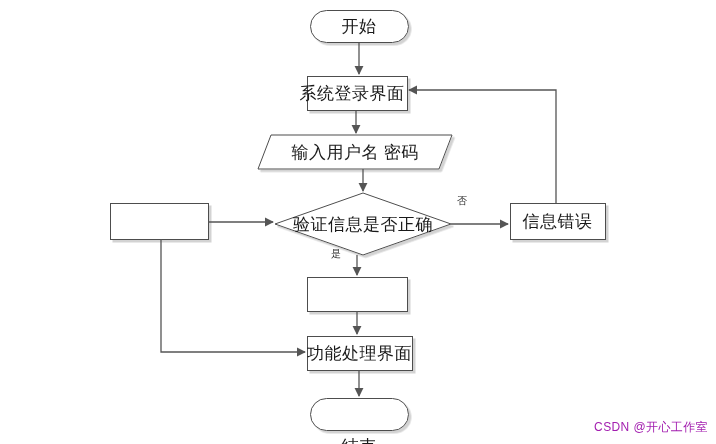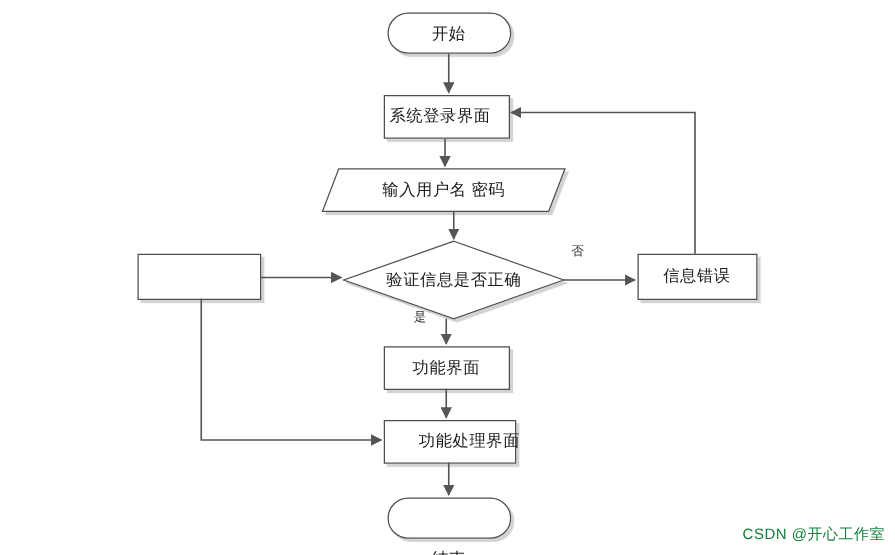--- a/index.html
+++ b/index.html
@@ -22,36 +22,36 @@
     width: 716px;
     height: 444px;
   }
   .node-label {
     position: absolute;
     display: flex;
     align-items: center;
     justify-content: center;
     text-align: left;
     color: #1a1a1a;
-    font-size: 13px;
+    font-size: 17px;
     letter-spacing: 0.5px;
     white-space: nowrap;
     pointer-events: none;
   }
   .edge-label {
     position: absolute;
     color: #2a2a2a;
     font-size: 10px;
     white-space: nowrap;
   }
   #watermark {
     position: absolute;
     right: 8px;
     bottom: 8px;
-    color: #15803d;
+    color: #a21caf;
     font-size: 12px;
     font-family: "Liberation Sans", "DejaVu Sans", sans-serif;
     letter-spacing: 0.4px;
     white-space: nowrap;
   }
 </style>
 </head>
 <body>
 
 <div id="canvas">
@@ -90,22 +90,21 @@
       <path d="M 161,239 L 161,352 L 305,352"></path>
       <path d="M 359,370 L 359,396"></path>
     </g>
   </svg>
 
   <div class="node-label" style="left:310px; top:10px; width:98px; height:33px;">开始</div>
   <div class="node-label" style="left:307px; top:76px; width:90px; height:34px;">系统登录界面</div>
   <div class="node-label" style="left:275px; top:193px; width:176px; height:62px;">验证信息是否正确</div>
   <div class="node-label" style="left:258px; top:135px; width:194px; height:34px;">输入用户名 密码</div>
   <div class="node-label" style="left:510px; top:203px; width:95px; height:36px;border-radius:11px;">信息错误</div>
-  <div class="node-label" style="left:307px; top:277px; width:100px; height:34px;">功能界面</div>
-  <div class="node-label" style="left:307px; top:336px; width:105px; height:34px;padding-left:16px;">功能处理界面</div>
+  <div class="node-label" style="left:307px; top:336px; width:105px; height:34px;">功能处理界面</div>
   <div class="node-label" style="left:310px; top:398px; width:98px; height:33px;margin-top:32px;">结束</div>
 
   <div class="edge-label" style="left:457px; top:194px;">否</div>
   <div class="edge-label" style="left:331px; top:247px;">是</div>
 
   <div id="watermark">CSDN @开心工作室</div>
 
 </div>
 
 </body></html>

